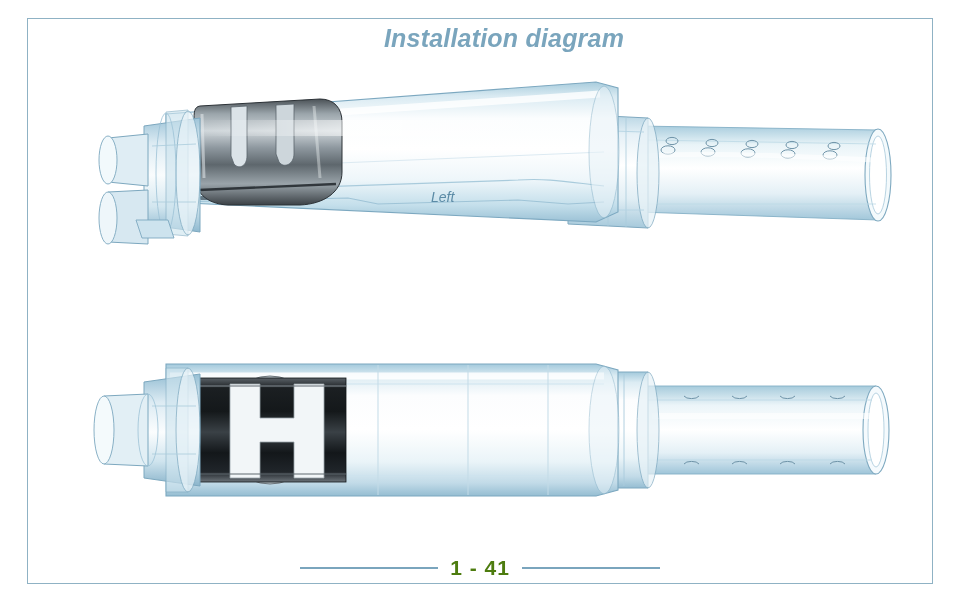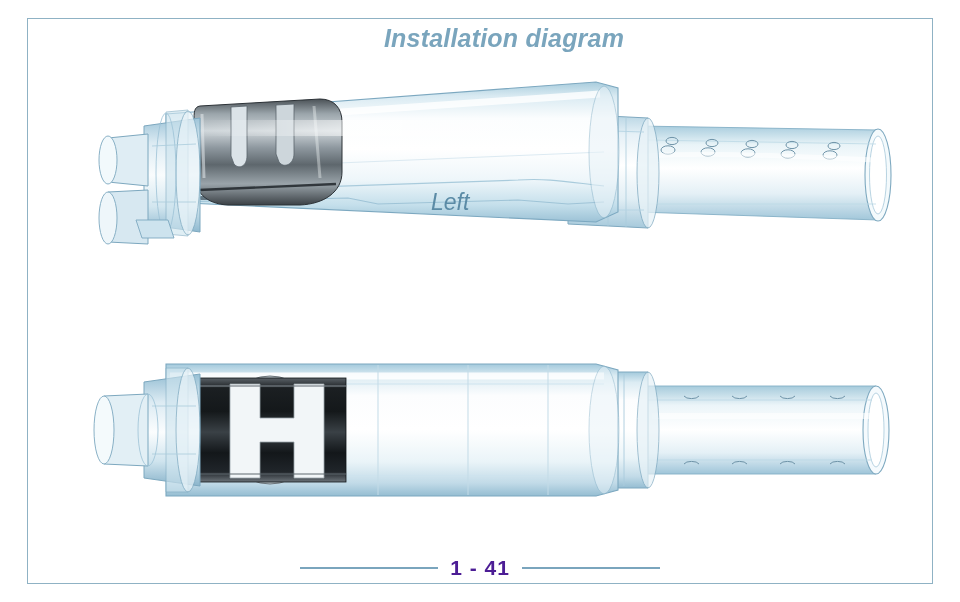--- a/index.html
+++ b/index.html
@@ -58,35 +58,35 @@
     gap: 12px;
   }
   .footer-rule {
     width: 138px;
     height: 2px;
     background: #7aa5bd;
   }
   #footer-text {
     font-size: 21px;
     font-weight: bold;
-    color: #4c1d95;
+    color: #4d7c0f;
     letter-spacing: 1px;
     white-space: nowrap;
     font-family: "Liberation Sans", sans-serif;
   }
   
   .view {
     position: absolute;
   }
   #view-left { left: 48px; top: 52px; width: 870px; height: 195px; }
   #view-top  { left: 48px; top: 340px; width: 870px; height: 180px; }
 
   .view-label {
     position: absolute;
-    font-size: 23px;
+    font-size: 14px;
     font-style: italic;
     color: #5b8ba6;
     font-family: "Liberation Sans", sans-serif;
     pointer-events: none;
     white-space: nowrap;
   }
   #label-left { left: 383px; top: 137px; }
   svg { display: block; }
 </style>
 </head>

